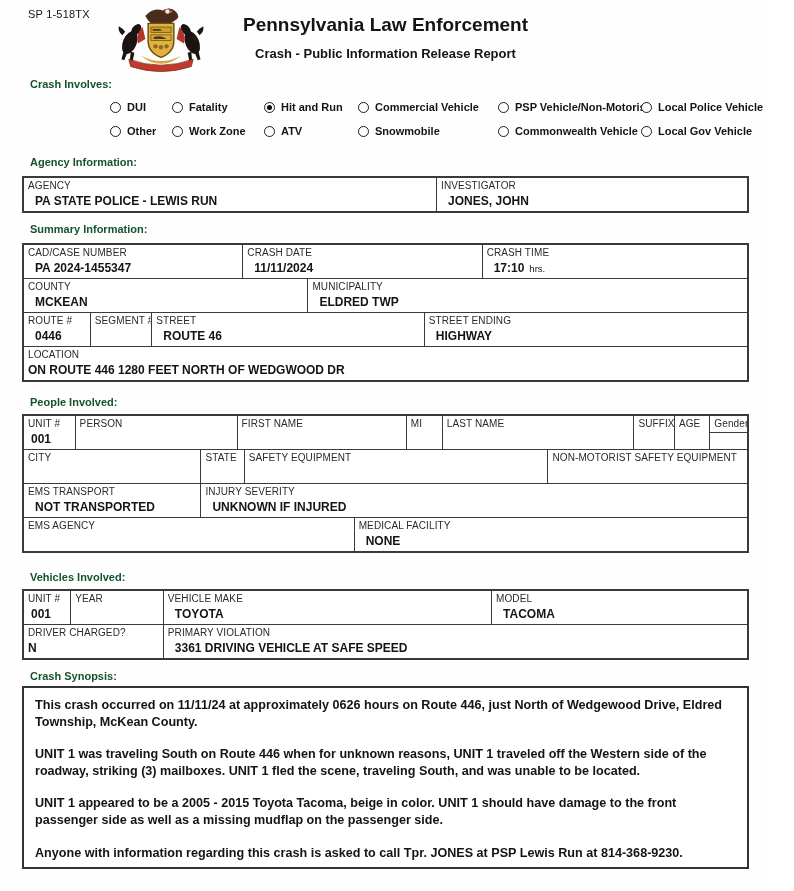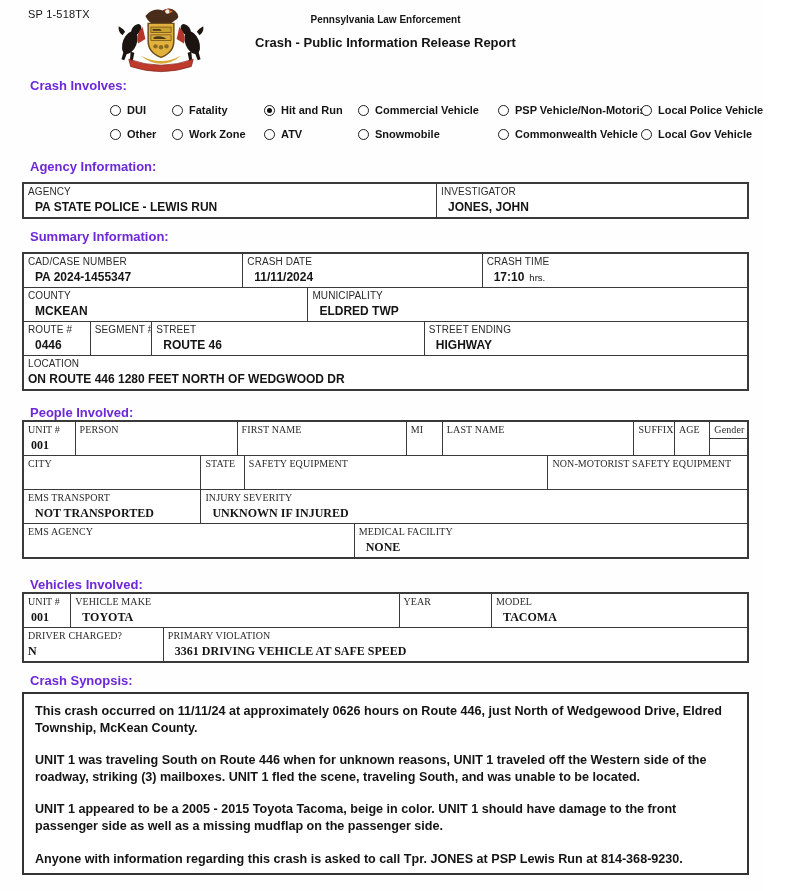--- a/index.html
+++ b/index.html
@@ -9,24 +9,24 @@
     font-family: "Liberation Sans", "DejaVu Sans", sans-serif;
     color:#141414; overflow:hidden;
   }
   .page { width:766px; height:891px; padding:0 17px 0 22px; background:#fefefe; }
 
   
   .hdr { position:relative; height:78px; }
   .form-code { position:absolute; left:6px; top:8px; font-size:11px; letter-spacing:.2px; }
   .logo { position:absolute; left:93px; top:5px; }
   .titles { text-align:center; padding-top:14px; }
-  .title { font-size:10px; font-weight:bold; }
+  .title { font-size:19px; font-weight:bold; }
   .subtitle { font-size:13px; font-weight:bold; margin-top:10px; }
 
-  .sec-h { font-size:13px; font-weight:bold; margin-left:8px; color:#6d28d9; }
+  .sec-h { font-size:11px; font-weight:bold; margin-left:8px; color:#14532d; }
 
   
   .radio-area { position:relative; height:54px; margin-top:4px; }
   .radio-item { position:absolute; display:flex; align-items:center; gap:6px; height:14px; }
   .radio-circle { width:11px; height:11px; border:1.6px solid #1d1d1d; border-radius:50%;
                   background:#fff; display:inline-flex; align-items:center; justify-content:center; flex:0 0 auto; }
   .radio-circle.checked::before { content:""; width:5px; height:5px; border-radius:50%; background:#0e0e0e; }
   .radio-label { font-size:11px; font-weight:bold; white-space:nowrap; }
 
   
@@ -40,21 +40,21 @@
   .funit { font-size:9.5px; font-weight:normal; margin-left:5px; }
   .gbox { height:17px; }
   .cell.gender { padding:0; }
   .cell.gender .gbox { border-bottom:1.5px solid #3a3a3a; padding:2px 12px 0 4px; }
 
   
   .synopsis { border:2px solid #333; min-height:162px; padding:9px 11px 6px 11px; margin-top:4px; background:#fff; }
   .synopsis p { font-size:12.6px; font-weight:bold; line-height:1.32; margin-bottom:16px; }
   .synopsis p:last-child { margin-bottom:0; }
 
-  .mt8{margin-top:8px;} .mt10{margin-top:10px;} .mt6{font-family:Liberation Serif, serif;}
+  .mt8{margin-top:8px;} .mt10{margin-top:10px;} .mt6{margin-top:6px;}
   .mt14{margin-top:14px;} .mt18{margin-top:18px;}
 </style>
 </head>
 <body>
 
 <div class="page">
 
   <div class="hdr">
     <div class="form-code">SP 1-518TX</div>
     <svg class="logo" width="92" height="68" viewBox="0 0 100 74">
@@ -300,27 +300,27 @@
     </div>
   </div>
 
   <div class="sec-h mt18">Vehicles Involved:</div>
   <div class="tbl mt6">
     <div class="trow">
       <div class="cell" style="flex:0 0 6.4%">
         <span class="flabel">UNIT #</span>
         <span class="fvalue" style="margin-left:3px">001</span>
       </div>
+      <div class="cell" style="flex:0 0 12.8%">
+        <span class="flabel">YEAR</span>
+        <span class="fvalue"></span>
+      </div>
       <div class="cell" style="flex:0 0 45.4%">
         <span class="flabel">VEHICLE MAKE</span>
         <span class="fvalue">TOYOTA</span>
-      </div>
-      <div class="cell" style="flex:0 0 12.8%">
-        <span class="flabel">YEAR</span>
-        <span class="fvalue"></span>
       </div>
       <div class="cell" style="flex:1">
         <span class="flabel">MODEL</span>
         <span class="fvalue">TACOMA</span>
       </div>
     </div>
     <div class="trow">
       <div class="cell" style="flex:0 0 19.2%">
         <span class="flabel">DRIVER CHARGED?</span>
         <span class="fvalue" style="margin-left:0">N</span>

